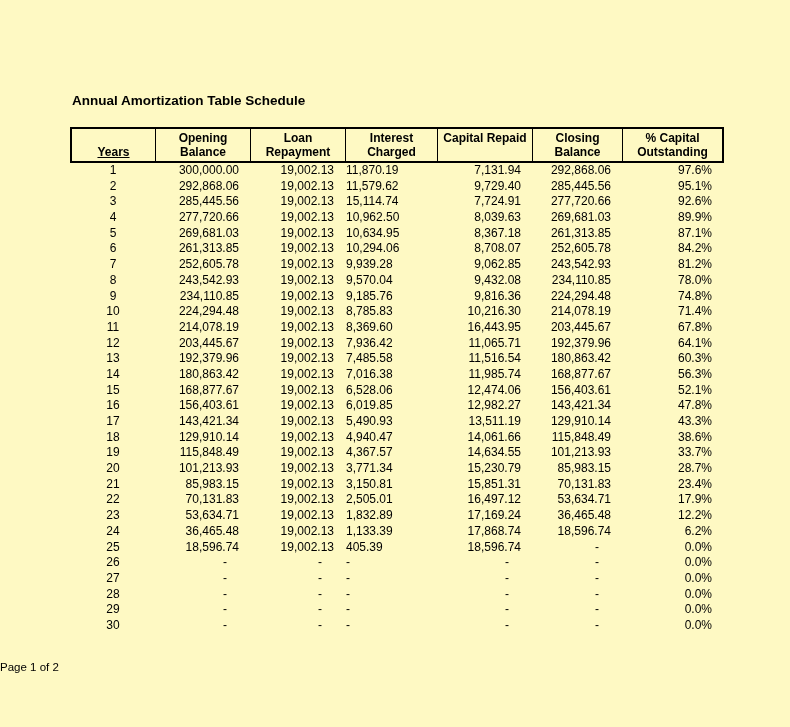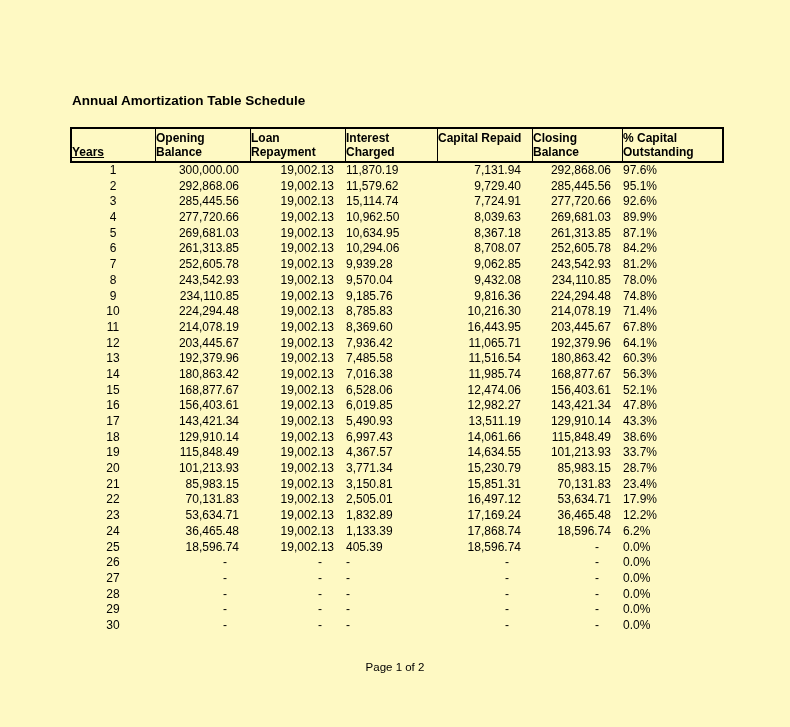--- a/index.html
+++ b/index.html
@@ -38,21 +38,21 @@
     width: 654px;
   }
   .hcell {
     box-sizing: border-box;
     border-right: 1px solid #000;
     display: flex;
     flex-direction: column;
     font-size: 12px;
     font-weight: bold;
     line-height: 14.5px;
-    text-align: left;
+    text-align: center;
     padding: 2px 0 2px 0;
     white-space: nowrap;
     overflow: hidden;
   }
   .hcell.last { border-right: none; }
   .v-bottom { justify-content: flex-end; }
   .v-top    { justify-content: flex-start; }
   .v-center { justify-content: center; }
   .h0 { width: 84px; text-decoration: underline; }
   .h1 { width: 95px; }
@@ -70,27 +70,26 @@
     line-height: 15.7px;
     white-space: nowrap;
     overflow: hidden;
   }
   .c0 { width: 86px;  text-align: center; }
   .c1 { width: 95px;  text-align: right; padding-right: 12px; }
   .c2 { width: 95px;  text-align: right; padding-right: 12px; }
   .c3 { width: 92px;  text-align: left; padding-right: 12px; }
   .c4 { width: 95px;  text-align: right; padding-right: 12px; }
   .c5 { width: 90px;  text-align: right; padding-right: 12px; }
-  .c6 { width: 101px; text-align: left; padding-right: 12px; }
+  .c6 { width: 101px; text-align: right; padding-right: 12px; }
   .cell.dash { padding-right: 24px; }
   .footer {
     position: absolute;
     top: 661px; left: 0;
     width: 790px;
-    text-align: center;
     font-size: 11.5px;
   }
 </style>
 </head>
 <body>
 
 <div class="page">
 
   <h1 class="title">Annual Amortization Table Schedule</h1>
 
@@ -276,21 +275,21 @@
           <div class="cell c2">19,002.13</div>
           <div class="cell c3">5,490.93</div>
           <div class="cell c4">13,511.19</div>
           <div class="cell c5">129,910.14</div>
           <div class="cell c6">43.3%</div>
         </div>
         <div class="row">
           <div class="cell c0">18</div>
           <div class="cell c1">129,910.14</div>
           <div class="cell c2">19,002.13</div>
-          <div class="cell c3">6,997.43</div>
+          <div class="cell c3">4,940.47</div>
           <div class="cell c4">14,061.66</div>
           <div class="cell c5">115,848.49</div>
           <div class="cell c6">38.6%</div>
         </div>
         <div class="row">
           <div class="cell c0">19</div>
           <div class="cell c1">115,848.49</div>
           <div class="cell c2">19,002.13</div>
           <div class="cell c3">4,367.57</div>
           <div class="cell c4">14,634.55</div>

